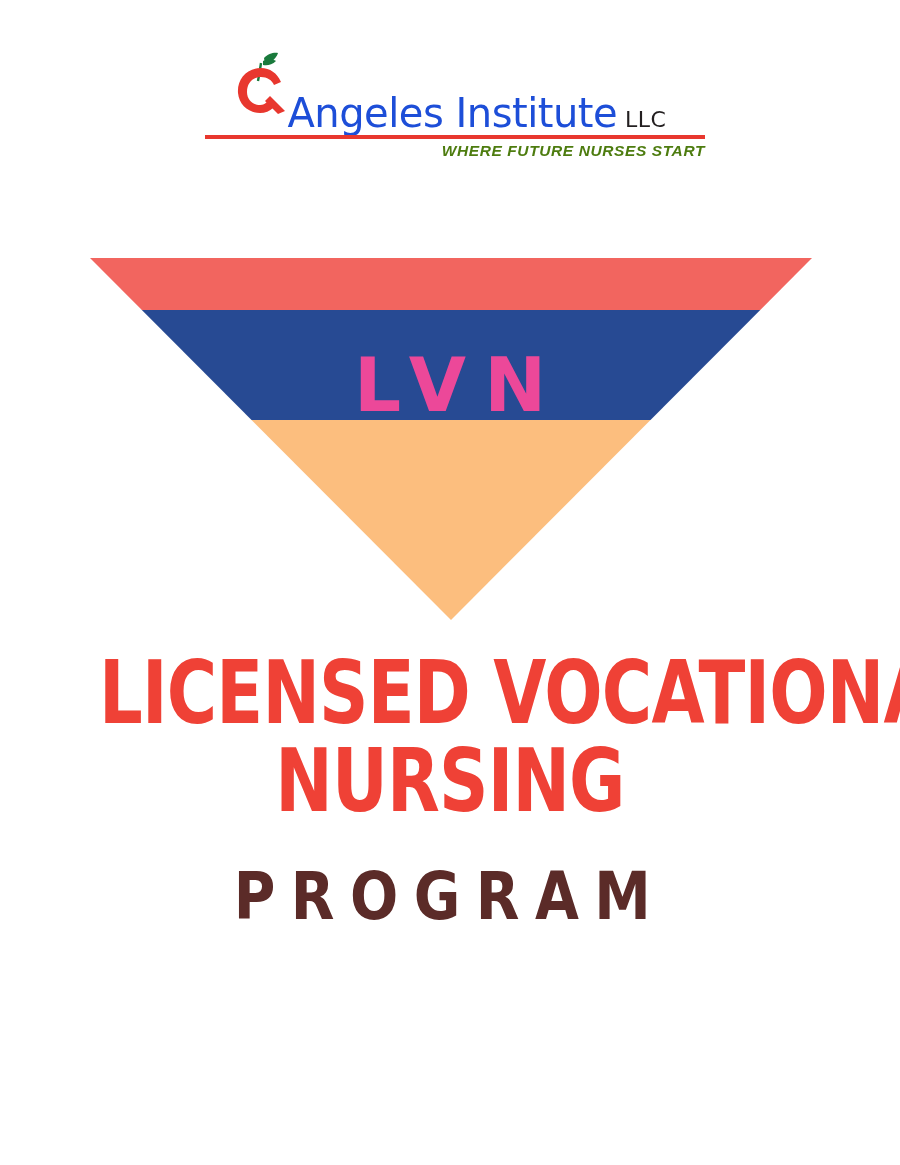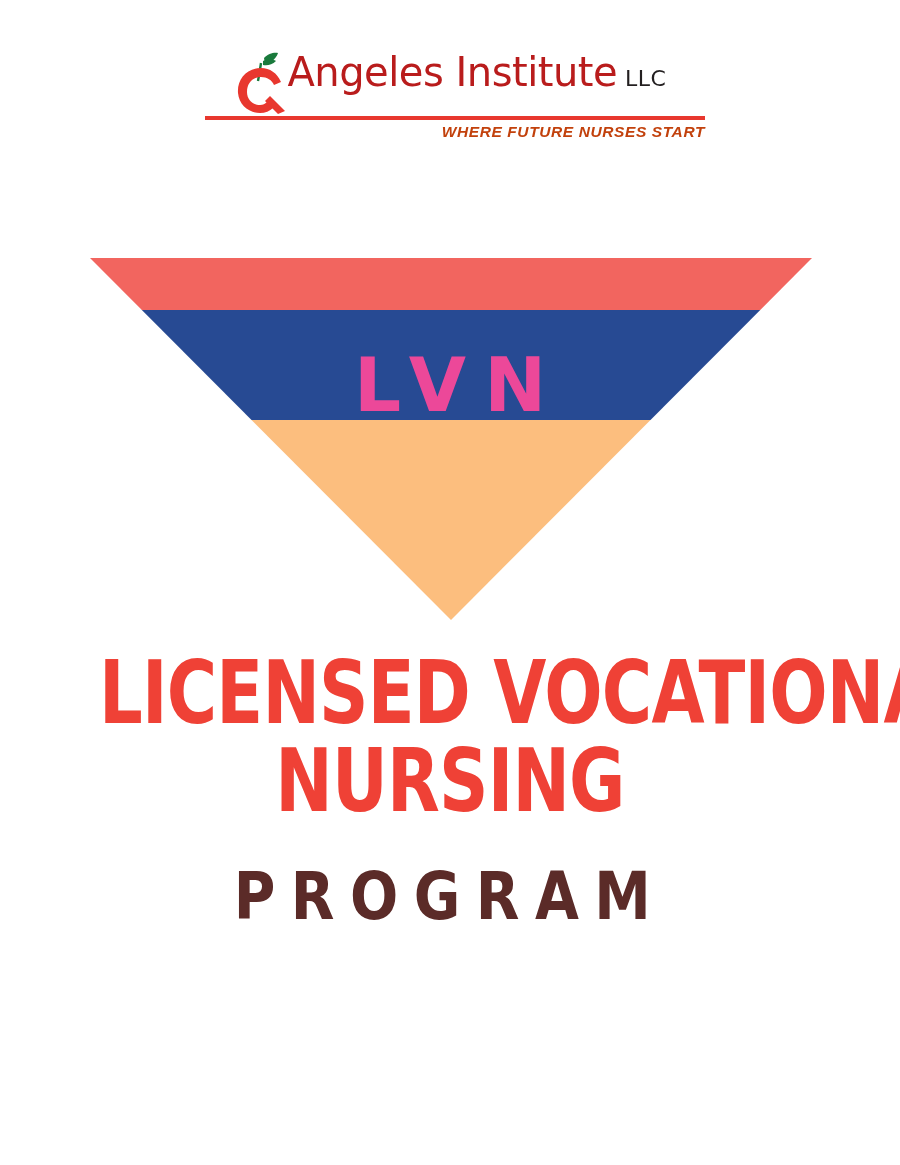--- a/index.html
+++ b/index.html
@@ -46,44 +46,45 @@
     flex: none;
   }
   .logo-text {
     display: flex;
     align-items: baseline;
     font-family: "DejaVu Sans", sans-serif;
   }
   .logo-name {
     font-size: 40px;
     letter-spacing: -0.5px;
-    color: #b91c1c;
+    color: #1d4ed8;
     line-height: 1;
     font-weight: 400;
+    margin-top: 41px;
   }
   .logo-llc {
     font-size: 22px;
     color: #231f20;
     margin-left: 8px;
     line-height: 1;
     letter-spacing: 0.5px;
   }
   .logo-underline {
     width: 500px;
     height: 4px;
     background: #e8372e;
     margin-top: 2px;
     margin-left: 10px;
   }
   .logo-tagline {
     width: 500px;
     margin-left: 10px;
     margin-top: 3px;
     text-align: right;
-    color: #c2410c;
+    color: #4d7c0f;
     font-size: 15.5px;
     font-style: italic;
     font-weight: bold;
     letter-spacing: 0.6px;
     font-family: "Liberation Sans", sans-serif;
   }
 
   
   .triangle-wrap {
     position: absolute;

